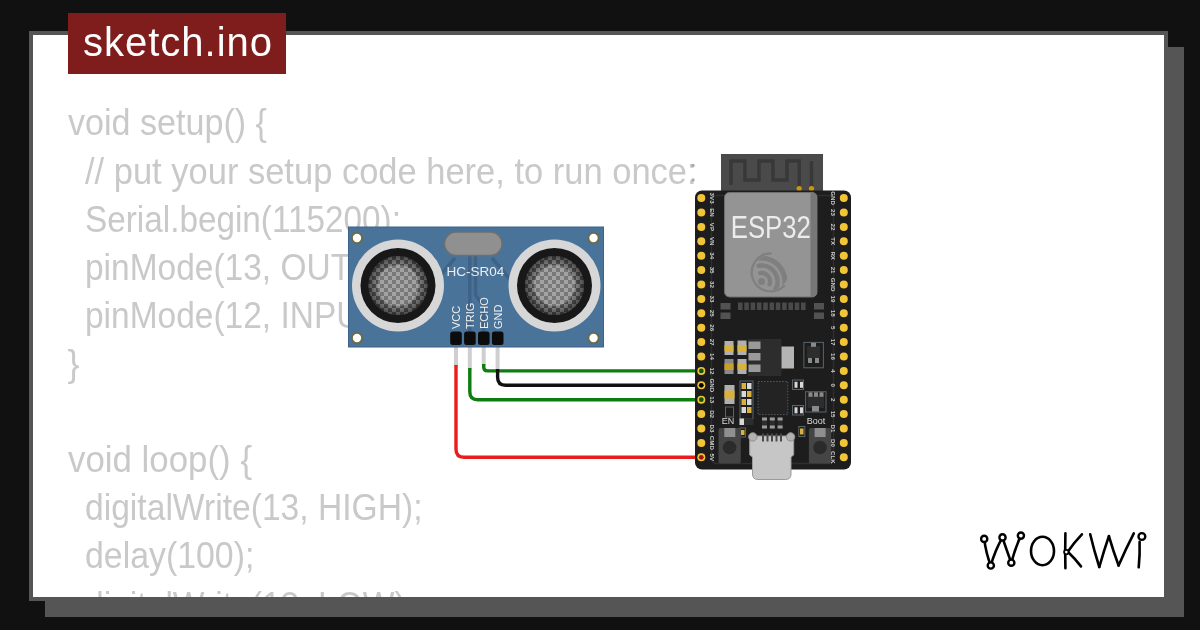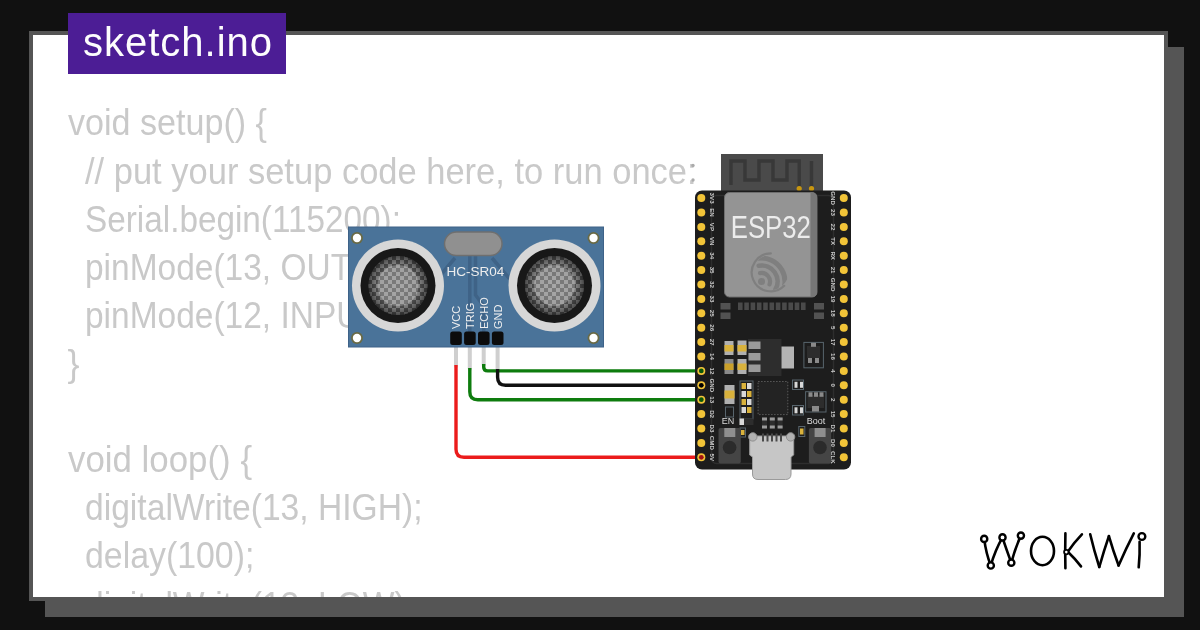--- a/index.html
+++ b/index.html
@@ -1,20 +1,20 @@
 <!DOCTYPE html>
 <html><head>
 <meta charset="utf-8">
 <style>
   * { margin:0; padding:0; box-sizing:border-box; }
   html,body { width:1200px; height:630px; overflow:hidden; }
   body { background:#111111; font-family:"Liberation Sans", sans-serif; position:relative; }
   #shadow { position:absolute; left:45px; top:47px; width:1139px; height:570px; background:#555555; }
   #card { position:absolute; left:29px; top:31px; width:1139px; height:570px; background:#ffffff; border:4px solid #555555; }
-  #tab { position:absolute; left:68px; top:13px; width:218px; height:61px; background:#4c1d95; color:#fdfdfd; font-size:40px; line-height:59px; padding-left:15px; letter-spacing:1px; }
+  #tab { position:absolute; left:68px; top:13px; width:218px; height:61px; background:#7f1d1d; color:#fdfdfd; font-size:40px; line-height:59px; padding-left:15px; letter-spacing:1px; }
   #code { position:absolute; left:33px; top:35px; width:1131px; height:562px; overflow:hidden;padding-left:41px; }
   #code div { position:absolute; white-space:pre; font-size:36px; color:#c9c9c9; line-height:48px; height:48px; }
   svg { position:absolute; }
 </style>
 </head>
 <body>
   <div id="shadow"></div>
   <div id="card"></div>
   <div id="code">
     <div style="top:64.4px;left:34.5px;transform:scaleX(0.947);transform-origin:0 0">void setup() {</div>

